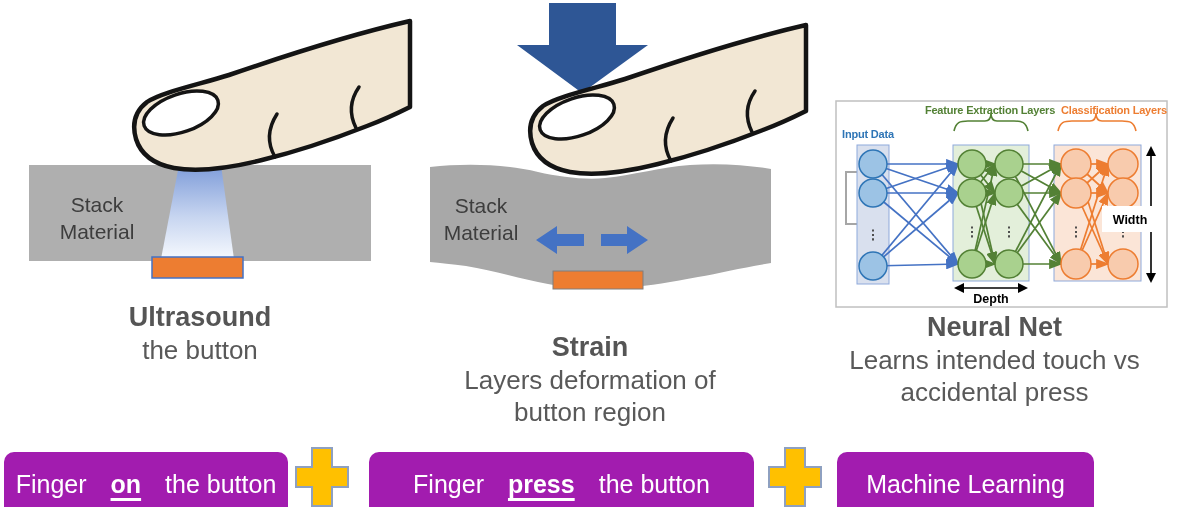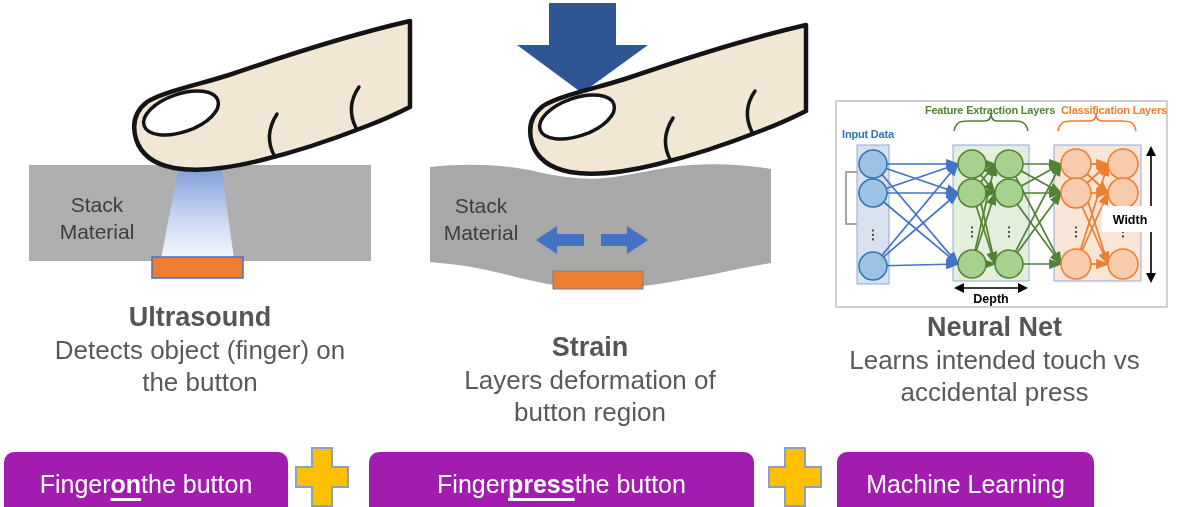--- a/index.html
+++ b/index.html
@@ -6,21 +6,21 @@
   .stage{position:relative;width:1177px;height:507px;background:#fff;overflow:hidden;
          font-family:"Liberation Sans",sans-serif;}
   .art{position:absolute;left:0;top:0;width:1177px;height:507px;}
   .caption{position:absolute;text-align:center;color:#555;}
   .cap-title{font-size:27px;font-weight:bold;line-height:33px;}
   .cap-line{font-size:26px;line-height:32px;color:#595959;}
   .bbtn{position:absolute;top:452px;height:65px;background:#a21caf;border-radius:10px;
         color:#fff;display:flex;align-items:center;justify-content:center;
         font-size:25px;white-space:pre;}
   .emph{font-weight:bold;text-decoration:underline;text-underline-offset:5px;
-        text-decoration-thickness:2.5px;margin:0 0;}
+        text-decoration-thickness:2.5px;margin:0 24px;}
   .nn-label{font-weight:bold;font-size:11px;letter-spacing:-0.2px;}
   .nn-small{font-weight:bold;font-size:12.5px;fill:#000;}
   .stack-text{font-size:21px;fill:#3d3d3d;}
   .dots{font-size:13px;font-weight:bold;fill:#444;}
 </style>
 </head>
 <body>
 
 <div class="stage">
 
@@ -173,21 +173,20 @@
   </g>
   <rect x="1102" y="206" width="56" height="26" fill="#FFFFFF"></rect>
   <text x="1130" y="224" text-anchor="middle" class="nn-small">Width</text>
 
   <polygon points="312,448 332,448 332,467 348,467 348,487 332,487 332,506 312,506 312,487 296,487 296,467 312,467" fill="#FFC000" stroke="#8EA0C0" stroke-width="2"></polygon>
   <polygon points="785,448 805,448 805,467 821,467 821,487 805,487 805,506 785,506 785,487 769,487 769,467 785,467" fill="#FFC000" stroke="#8EA0C0" stroke-width="2"></polygon>
 </svg>
 
 <div class="caption" style="left:5px;width:390px;top:301px;">
   <div class="cap-title">Ultrasound</div>
-  <div class="cap-line">Detects object (finger) on</div>
   <div class="cap-line">the button</div>
 </div>
 <div class="caption" style="left:404px;width:372px;top:302px;margin-top:29px;">
   <div class="cap-title">Strain</div>
   <div class="cap-line">Layers deformation of</div>
   <div class="cap-line">button region</div>
 </div>
 <div class="caption" style="left:812px;width:365px;top:311px;">
   <div class="cap-title">Neural Net</div>
   <div class="cap-line">Learns intended touch vs</div>

